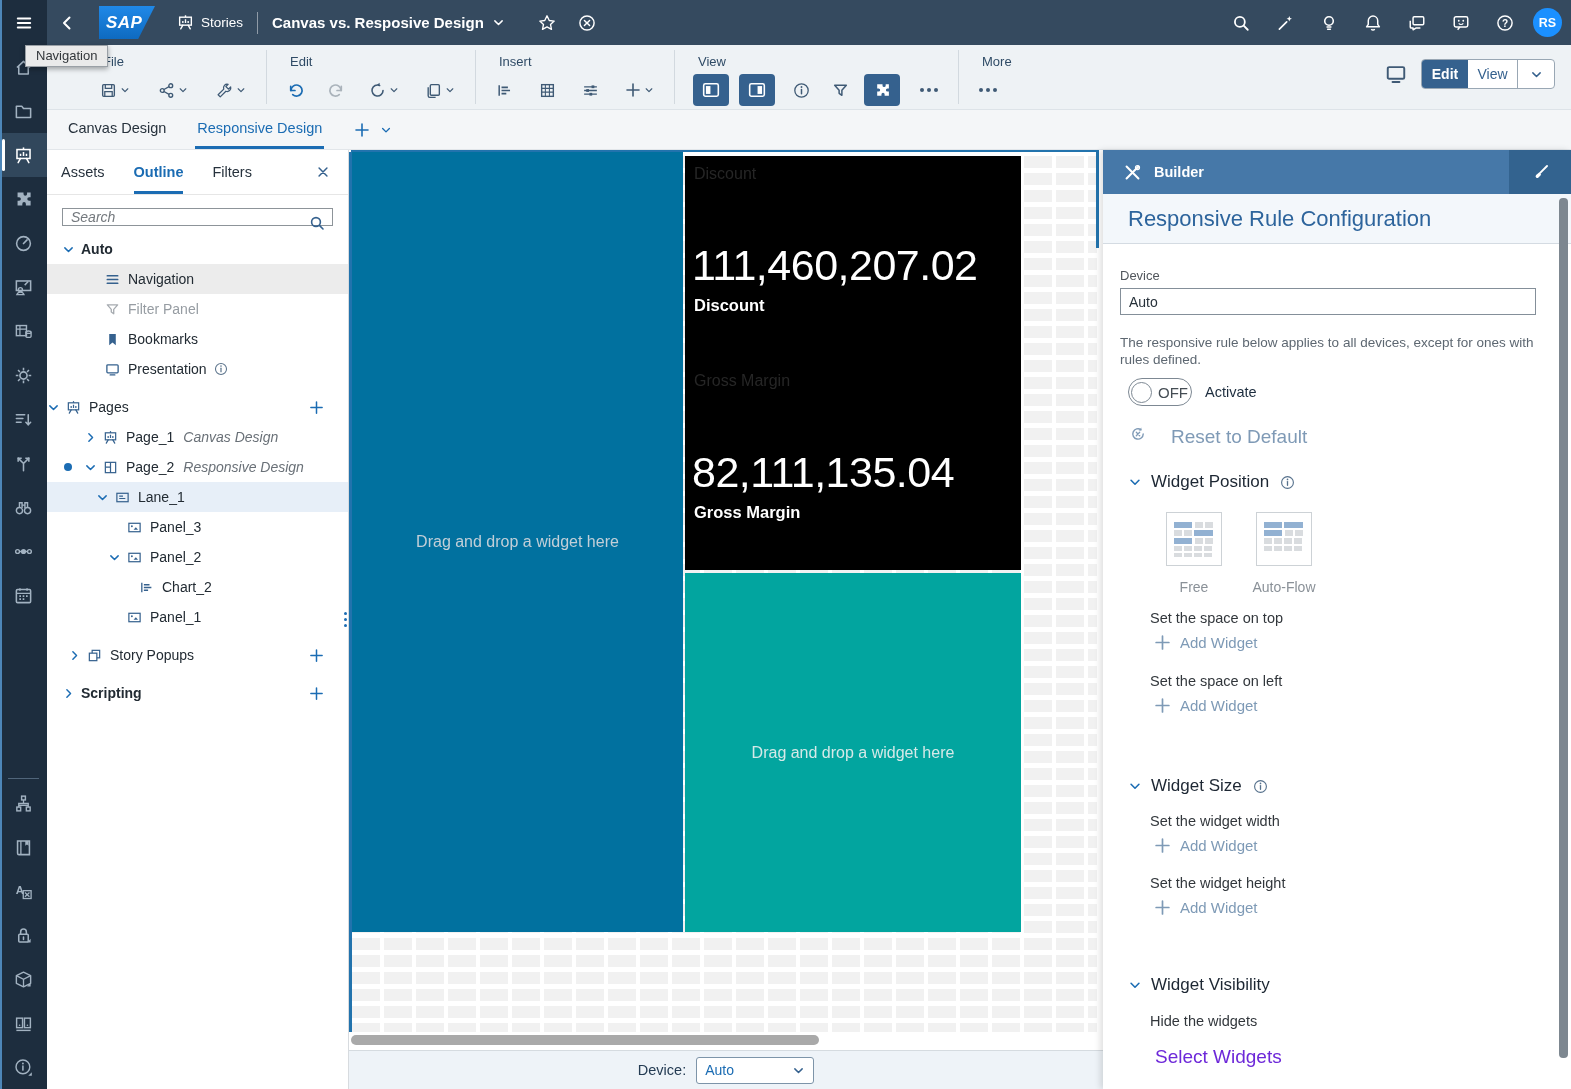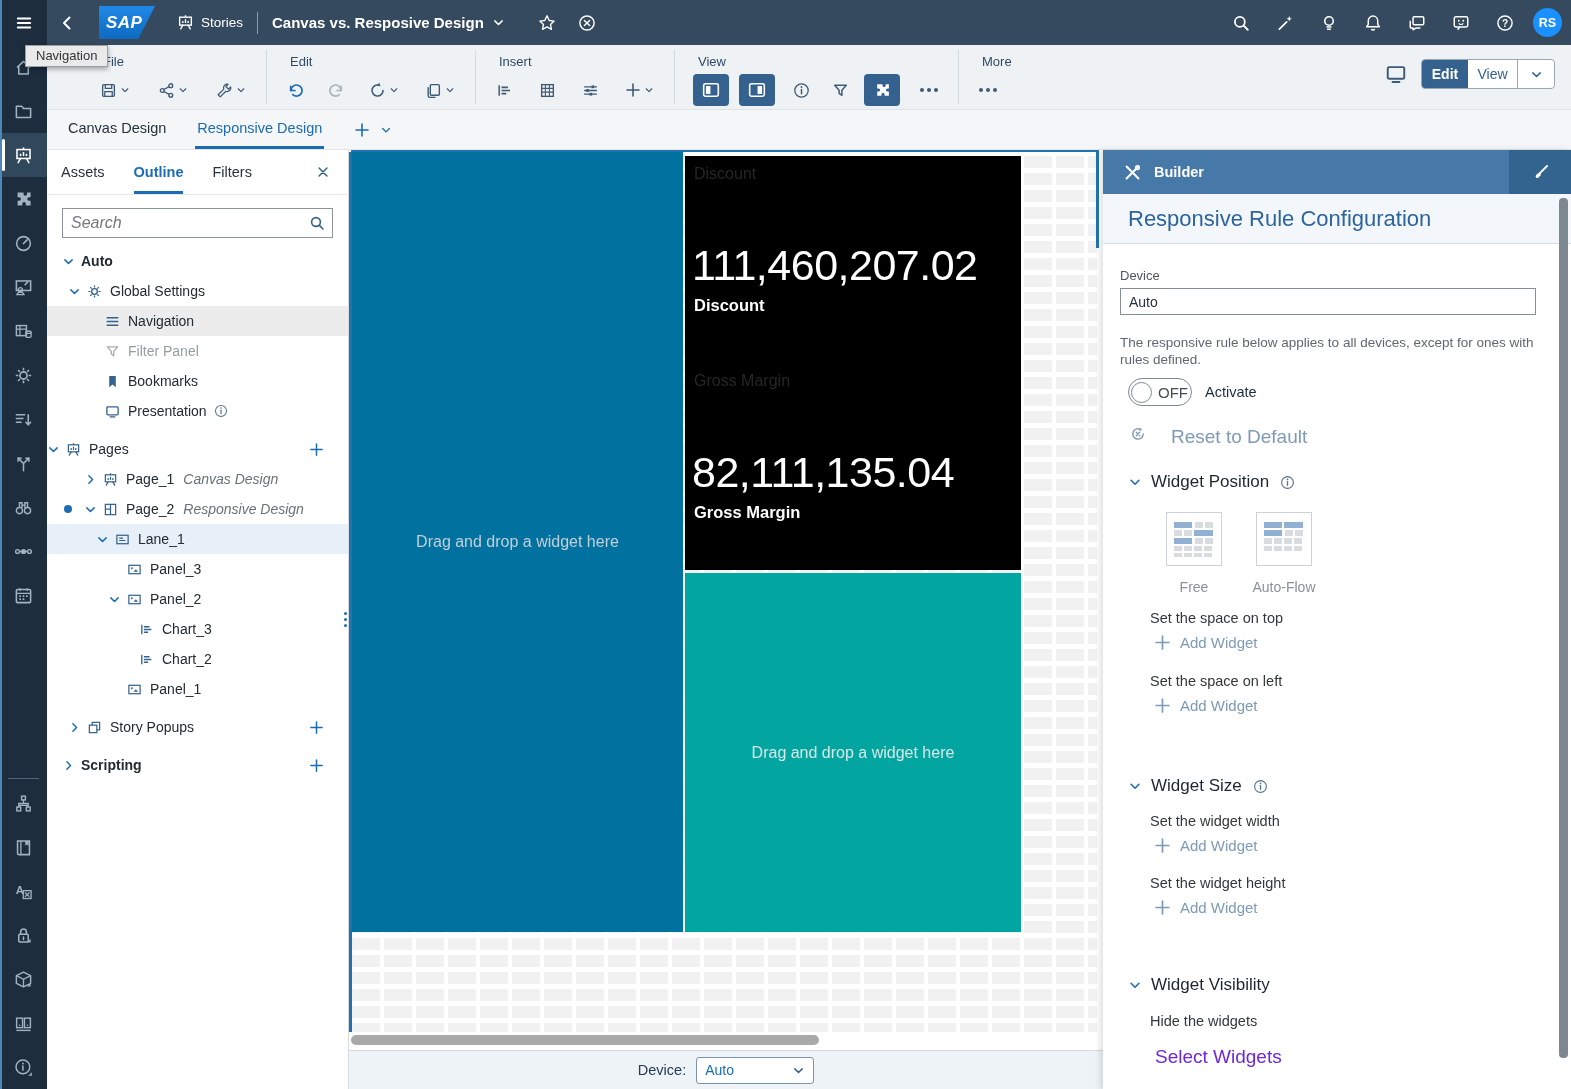--- a/index.html
+++ b/index.html
@@ -70,22 +70,22 @@
 
   
   #sidebar { position:absolute; left:47px; top:150px; width:302px; height:939px; background:#fff;
     border-right:1px solid #d7dbdf; }
   .sb-tabs { height:45px; display:flex; align-items:center; padding:0 14px; gap:29px; border-bottom:1px solid #e6e6e6; position:relative; }
   .sb-tab { font-size:14.5px; color:#27323d; cursor:pointer; height:100%; display:flex; align-items:center;
     border-bottom:3px solid transparent; padding-top:3px; }
   .sb-tab.active { color:#1b6cb3; font-weight:bold; border-bottom-color:#1b6cb3; }
   .sb-close { position:absolute; right:18px; color:#35618e; cursor:pointer; }
   .sb-search { position:relative; margin:13px 15px 6px; }
-  .sb-search input { width:100%; height:30px; border:1px solid #8d9499; padding:0 30px 0 8px;
-    font-size:16px; font-style:italic; color:#8b5cf6; background:#fff; outline:none;
+  .sb-search input { width:100%; height:18px; border:1px solid #8d9499; padding:0 30px 0 8px;
+    font-size:14px; font-style:italic; color:#8b5cf6; background:#fff; outline:none;
     font-family:"Liberation Sans","DejaVu Sans",sans-serif; }
   .sb-search input::placeholder { color:#74797e; font-style:italic; }
   .sb-search .mag { position:absolute; right:8px; top:7px; color:#35618e; cursor:pointer; }
   .tree { margin-top:8px; }
   .trow { height:30px; display:flex; align-items:center; position:relative; font-size:14px; color:#222b33; cursor:pointer; }
   .trow .ch { color:#1b6cb3; margin-right:6px; flex:none; }
   .trow .tic { color:#35618e; margin-right:8px; flex:none; }
   .trow .tic.gray { color:#a6abb0; }
   .trow.bold { font-weight:bold; }
   .trow.sel { background:#ececec; }
@@ -838,29 +838,20 @@
         </svg>
       </span>
   </div>
   <div class="tree">
     <div class="trow bold" style="padding-left:15px">
       <svg class="i ch" width="13" height="13" viewBox="0 0 16 16">
           <use href="#chev-down"></use>
         </svg>
       <span>Auto</span>
     </div>
-    <div class="trow" style="padding-left:21px">
-      <svg class="i ch" width="13" height="13" viewBox="0 0 16 16">
-          <use href="#chev-down"></use>
-        </svg>
-      <svg class="i tic" width="15" height="15" viewBox="0 0 16 16">
-          <use href="#gear"></use>
-        </svg>
-      <span>Global Settings</span>
-    </div>
     <div class="trow sel" style="padding-left:58px">
       <svg class="i tic" width="15" height="15" viewBox="0 0 16 16">
           <use href="#menu3"></use>
         </svg>
       <span>Navigation</span>
     </div>
     <div class="trow dis" style="padding-left:58px">
       <svg class="i tic gray" width="15" height="15" viewBox="0 0 16 16">
           <use href="#funnel"></use>
         </svg>
@@ -934,26 +925,20 @@
       <span>Panel_3</span>
     </div>
     <div class="trow" style="padding-left:61px">
       <svg class="i ch" width="13" height="13" viewBox="0 0 16 16">
           <use href="#chev-down"></use>
         </svg>
       <svg class="i tic" width="15" height="15" viewBox="0 0 16 16">
           <use href="#panel-ic"></use>
         </svg>
       <span>Panel_2</span>
-    </div>
-    <div class="trow" style="padding-left:92px">
-      <svg class="i tic" width="15" height="15" viewBox="0 0 16 16">
-          <use href="#chart-ic"></use>
-        </svg>
-      <span>Chart_3</span>
     </div>
     <div class="trow" style="padding-left:92px">
       <svg class="i tic" width="15" height="15" viewBox="0 0 16 16">
           <use href="#chart-ic"></use>
         </svg>
       <span>Chart_2</span>
     </div>
     <div class="trow" style="padding-left:80px">
       <svg class="i tic" width="15" height="15" viewBox="0 0 16 16">
           <use href="#panel-ic"></use>

